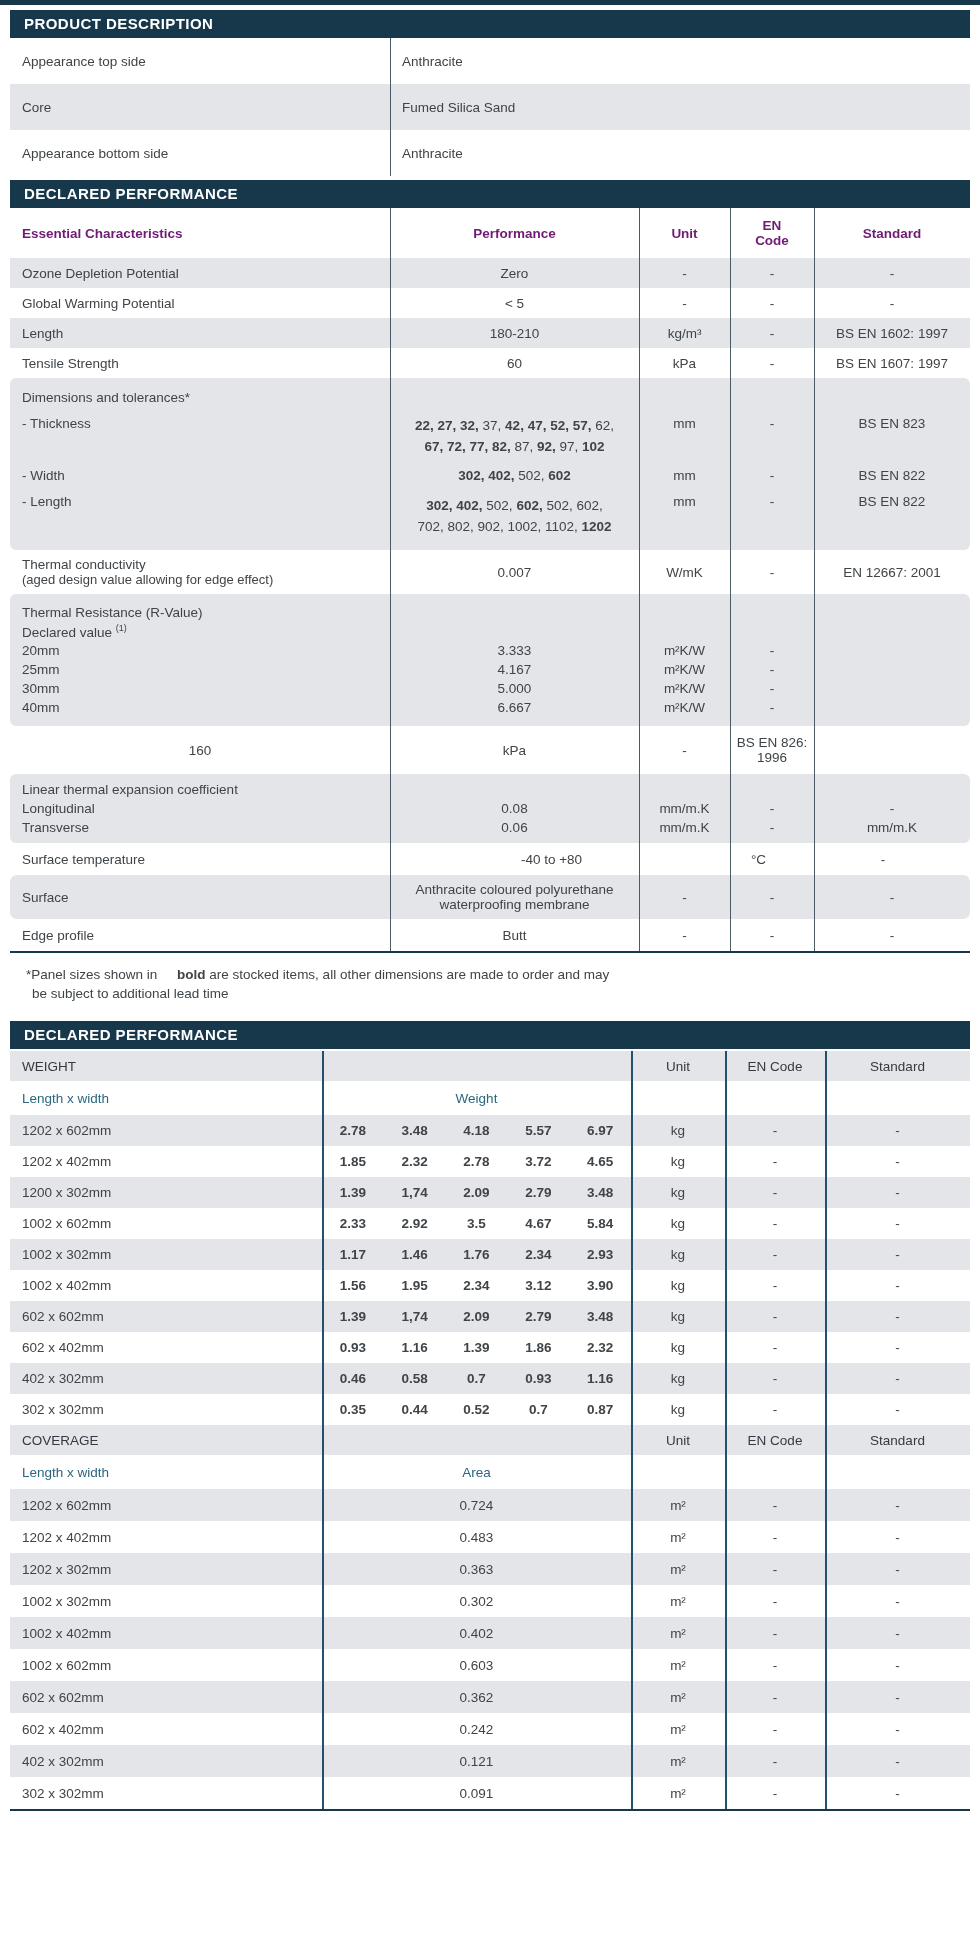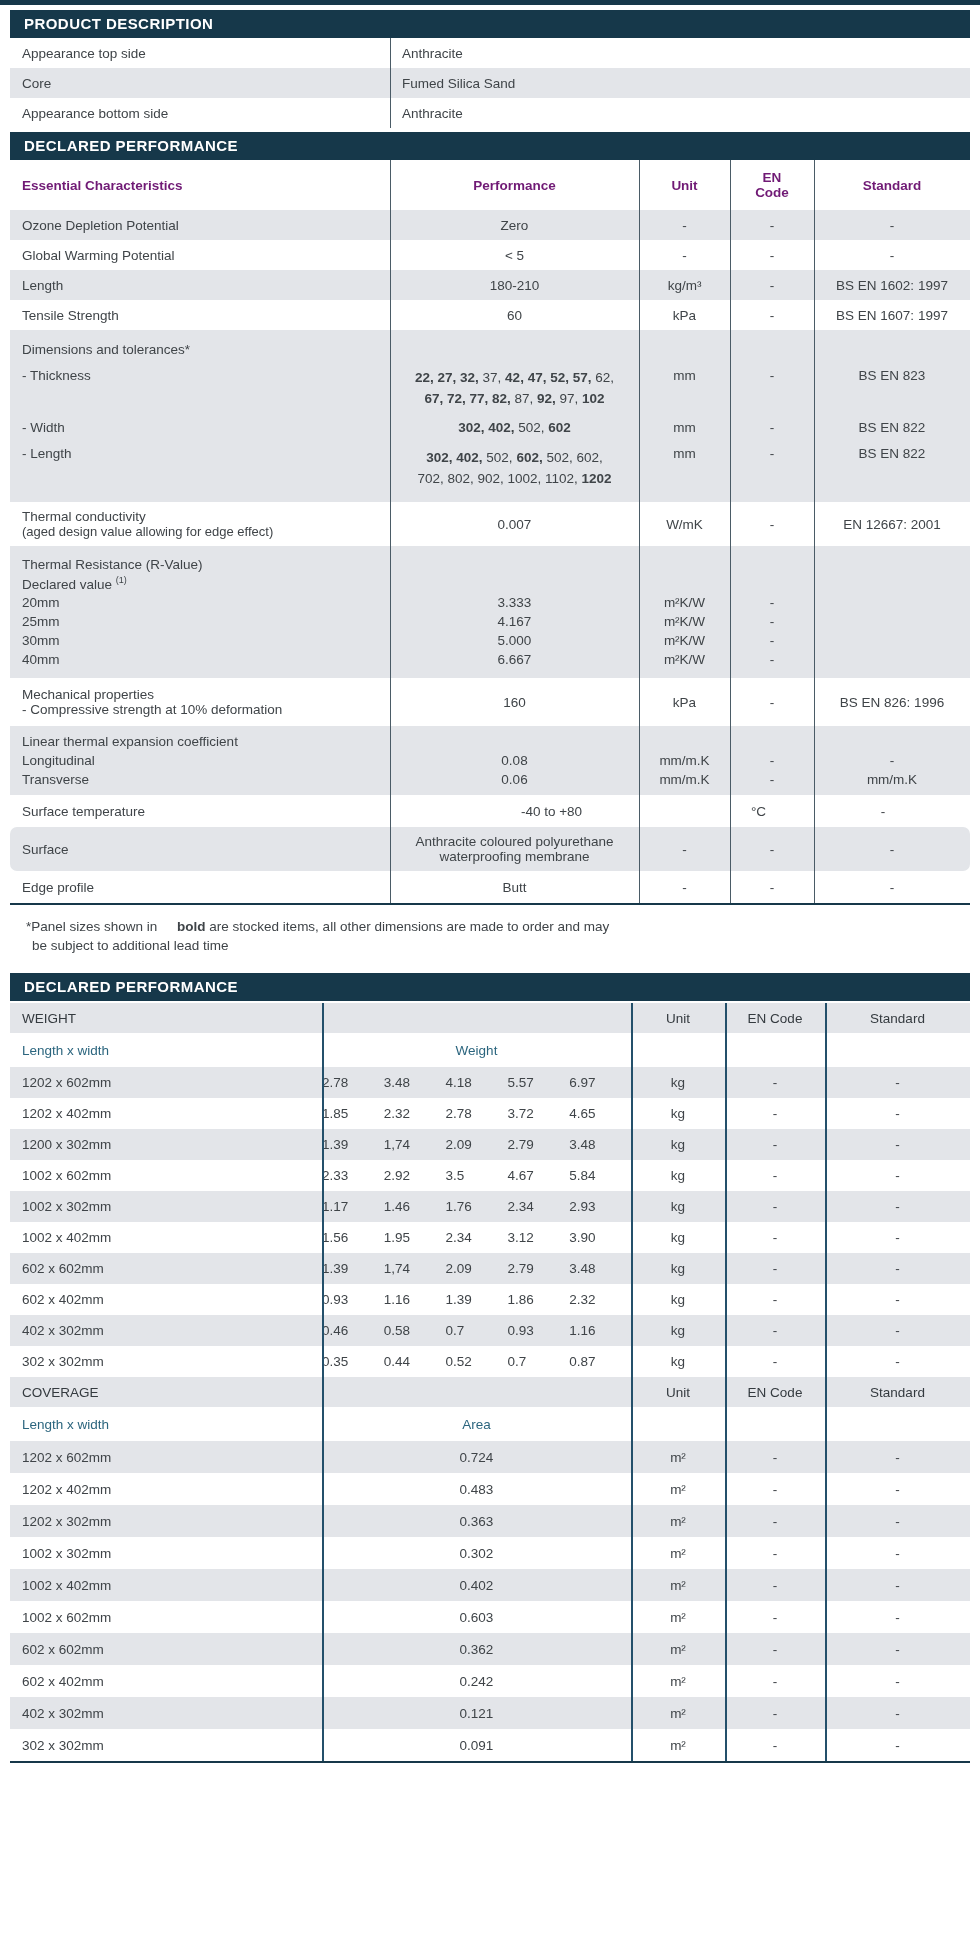--- a/index.html
+++ b/index.html
@@ -22,49 +22,49 @@
     overflow:hidden;
   }
   .top-strip{position:absolute;top:0;left:0;width:980px;height:5px;background:var(--dark);}
   .content{position:absolute;top:10px;left:10px;width:960px;}
   .section-bar{
     background:var(--dark);color:#fff;font-weight:bold;font-size:15px;
     letter-spacing:.03em;height:28px;line-height:28px;padding-left:14px;
   }
   
   .ptable{position:relative;}
-  .prow{display:grid;grid-template-columns:380px 580px;height:30px;align-items:center;}
+  .prow{display:grid;grid-template-columns:380px 580px;height:46px;align-items:center;}
   .prow:nth-child(even){background:var(--shade);}
   .pcell-label{padding-left:12px;}
   .pcell-value{padding-left:12px;}
   .vline{position:absolute;top:0;bottom:0;width:1px;background:var(--line1);}
   
   .t1wrap{position:relative;border-bottom:2px solid var(--dark);}
   .t1row{display:grid;grid-template-columns:380px 249px 91px 84px 156px;align-items:center;min-height:30px;}
   .t1row.hdr{min-height:50px;font-weight:bold;color:#701a75;}
   .c-label{padding-left:12px;}
   .c-mid{text-align:center;}
   .shade{background:var(--shade);}
-  .block{padding:6px 0;}
+  .block{padding:6px 0;border-radius:6px;}
   .block .t1row{min-height:24px;background:transparent;}
   .line2h div{line-height:21px;}
   .sub{font-size:9px;vertical-align:super;}
   .small-line{font-size:13px;}
   .footnote{margin:12px 0 0 16px;line-height:19px;}
   .footnote .l2{margin-left:6px;}
   
   .t2wrap{position:relative;border-bottom:2px solid var(--dark);margin-top:2px;}
   .t2wrap .vline{width:2px;background:var(--line2);}
   .t2row{display:grid;grid-template-columns:312px 309px 94px 100px 145px;align-items:center;height:31px;}
   .t2row.cov{height:32px;}
   .t2hdr{height:30px;color:#343a3f;}
   .t2sub{height:34px;color:var(--accent);}
   .t2sub .c-label,.t2sub .c-mid{color:var(--accent);}
   .c2-values{display:flex;}
-  .c2-values span{flex:1;}
+  .c2-values span{flex:1;text-align:center;font-weight:bold;}
   .t2rows > .t2row:nth-child(odd){background:var(--shade);}
   .gap4{height:4px;}
   .gap18{height:18px;}
 </style>
 </head>
 <body>
 
 <div class="page">
   <div class="top-strip"></div>
   <div class="content">
@@ -206,24 +206,20 @@
         <div class="t1row" style="min-height:19px;">
           <div class="c-label">40mm</div>
           <div class="c-mid">6.667</div>
           <div class="c-mid">m²K/W</div>
           <div class="c-mid">-</div>
           <div class="c-mid"></div>
         </div>
       </div>
 
       <div class="t1row" style="min-height:48px;">
-        <div class="c-label">
-          <div>Mechanical properties</div>
-          <div>- Compressive strength at 10% deformation</div>
-        </div>
         <div class="c-mid">160</div>
         <div class="c-mid">kPa</div>
         <div class="c-mid">-</div>
         <div class="c-mid">BS EN 826: 1996</div>
       </div>
 
       <div class="block shade" style="padding:6px 0;">
         <div class="t1row" style="min-height:19px;">
           <div class="c-label">Linear thermal expansion coefficient</div>
         </div>

